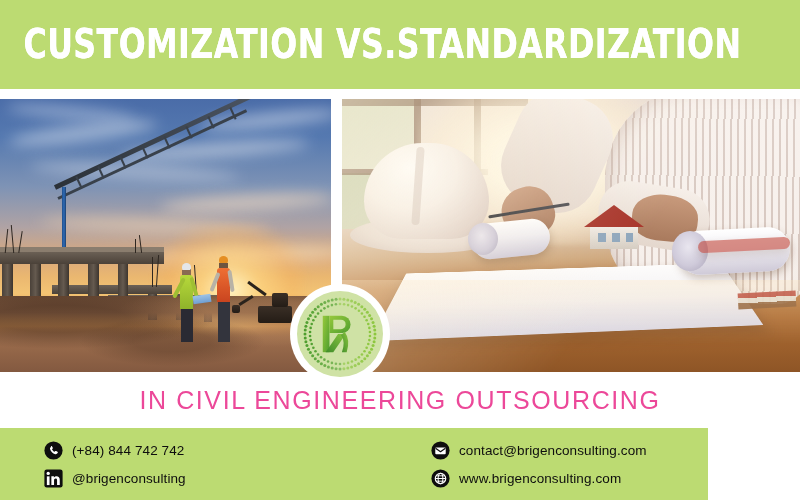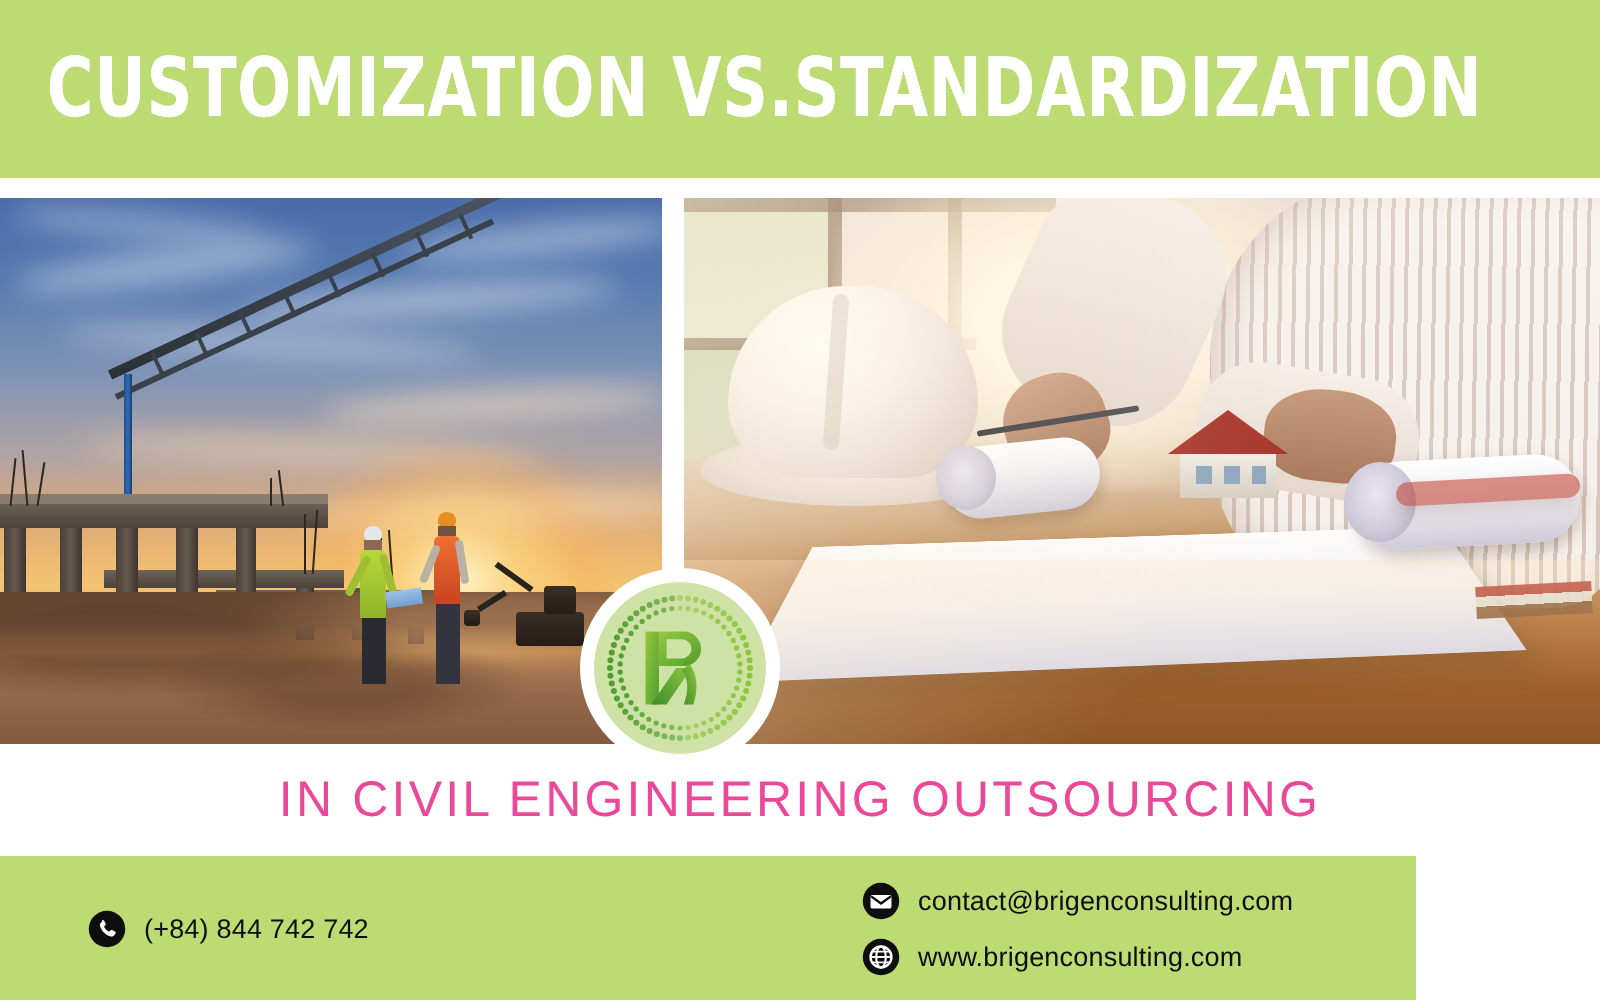--- a/index.html
+++ b/index.html
@@ -712,20 +712,29 @@
       <div class="footer-col left">
 
         <div class="contact-row">
           <svg class="contact-icon" viewBox="0 0 24 24">
             <circle cx="12" cy="12" r="11.5" fill="#0e0e0e"></circle>
             <path d="M8.6 6.6c.5-.5 1.3-.4 1.6.2l.9 1.7c.2.5.1 1-.3 1.3l-.7.6c.6 1.5 1.8 2.7 3.3 3.3l.6-.7c.3-.4.8-.5 1.3-.3l1.7.9c.6.3.7 1.1.2 1.6l-1 1c-.5.5-1.3.7-2 .5-3.2-.9-5.7-3.4-6.6-6.6-.2-.7 0-1.5.5-2l1-1z" fill="#ffffff"></path>
           </svg>
           <span class="contact-text">(+84) 844 742 742</span>
         </div>
 
+        <div class="contact-row">
+          <svg class="contact-icon" viewBox="0 0 24 24">
+            <rect x="0.5" y="0.5" width="23" height="23" rx="3" fill="#0e0e0e"></rect>
+            <rect x="3.6" y="9.3" width="3.4" height="11" fill="#ffffff"></rect>
+            <circle cx="5.3" cy="5.6" r="2.1" fill="#ffffff"></circle>
+            <path d="M9.3 9.3h3.2v1.6c.6-1 1.7-1.8 3.3-1.8 2.6 0 4.1 1.6 4.1 4.7v6.5h-3.4v-5.9c0-1.5-.6-2.3-1.8-2.3-1.3 0-2 .9-2 2.3v5.9H9.3z" fill="#ffffff"></path>
+          </svg>
+          <span class="contact-text">@brigenconsulting</span>
+        </div>
       </div>
 
       <div class="footer-col right">
 
         <div class="contact-row">
           <svg class="contact-icon" viewBox="0 0 24 24">
             <circle cx="12" cy="12" r="11.5" fill="#0e0e0e"></circle>
             <rect x="5.4" y="8.2" width="13.2" height="8.6" rx="1.2" fill="#ffffff"></rect>
             <path d="M5.8 9.1 L12 13.6 L18.2 9.1" fill="none" stroke="#0e0e0e" stroke-width="1.5" stroke-linejoin="round"></path>
           </svg>

